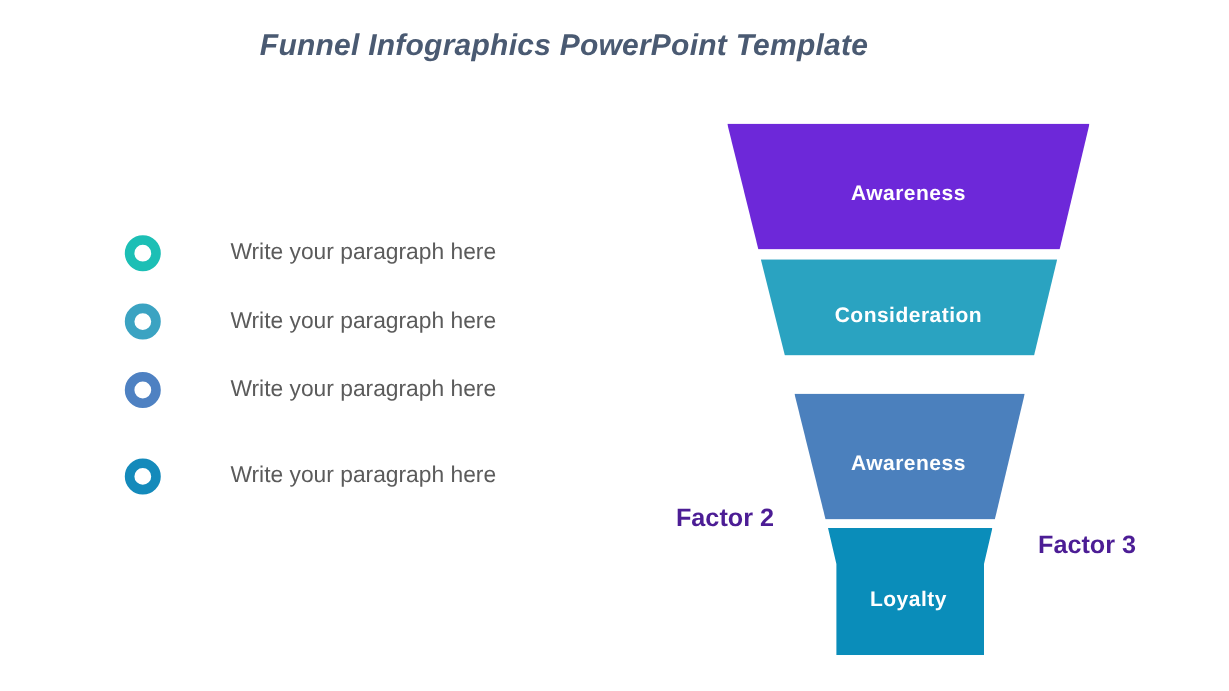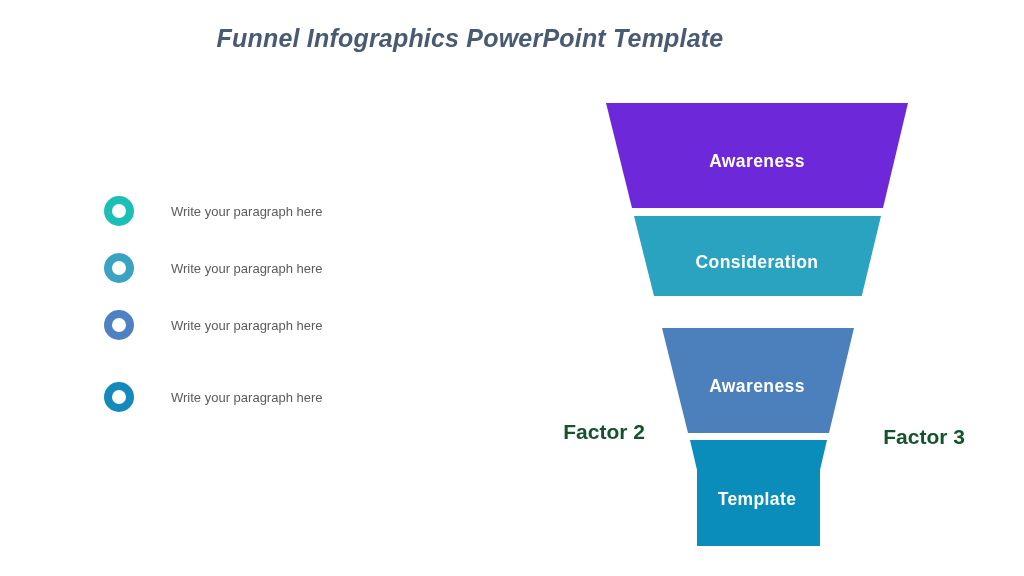--- a/index.html
+++ b/index.html
@@ -46,22 +46,22 @@
   .bullet-row.r4 { top: 382px; }
   .ring {
     width: 30px;
     height: 30px;
     box-sizing: border-box;
     border: 8.5px solid #1CBFB5;
     border-radius: 50%;
     flex: 0 0 auto;
   }
   .bullet-text {
-    margin-left: 37px;
-    font-size: 13px;
+    margin-left: 58px;
+    font-size: 19px;
     font-weight: 300;
     color: #5B5B5B;
     white-space: nowrap;
   }
   
   .funnel-seg {
     position: absolute;
     left: 606px;
     width: 302px;
     display: flex;
@@ -94,34 +94,34 @@
   .seg-loyalty {
     top: 440px;
     height: 106px;
     clip-path: polygon(84px 0px, 221px 0px, 214px 30px, 214px 106px, 91px 106px, 91px 30px);
   }
   
   .factor {
     position: absolute;
     font-size: 21px;
     font-weight: 700;
-    color: #14532d;
+    color: #4c1d95;
     white-space: nowrap;
   }
   .factor-left {
     top: 420px;
     left: 545px;
     width: 100px;
     text-align: right;
   }
   .factor-right {
-    top: 425px;
+    top: 443px;
     left: 865px;
     width: 100px;
-    text-align: right;
+    text-align: left;
   }
 </style>
 </head>
 <body>
 
 <div class="slide">
 
   <div class="slide-title">Funnel Infographics PowerPoint Template</div>
 
   <div class="bullet-row r1">
@@ -145,20 +145,20 @@
     <div class="funnel-seg seg-awareness" style="background-color: #6d28d9;">
       <span class="seg-label">Awareness</span>
     </div>
     <div class="funnel-seg seg-consideration" style="background-color: rgb(42, 163, 193);">
       <span class="seg-label">Consideration</span>
     </div>
     <div class="funnel-seg seg-conversion" style="background-color: rgb(75, 128, 189);">
       <span class="seg-label">Awareness</span>
     </div>
     <div class="funnel-seg seg-loyalty" style="background-color: rgb(10, 141, 186);">
-      <span class="seg-label">Template</span>
+      <span class="seg-label">Loyalty</span>
     </div>
 
     <div class="factor factor-left">Factor 2</div>
     <div class="factor factor-right">Factor 3</div>
   </div>
 
 </div>
 
 </body></html>

